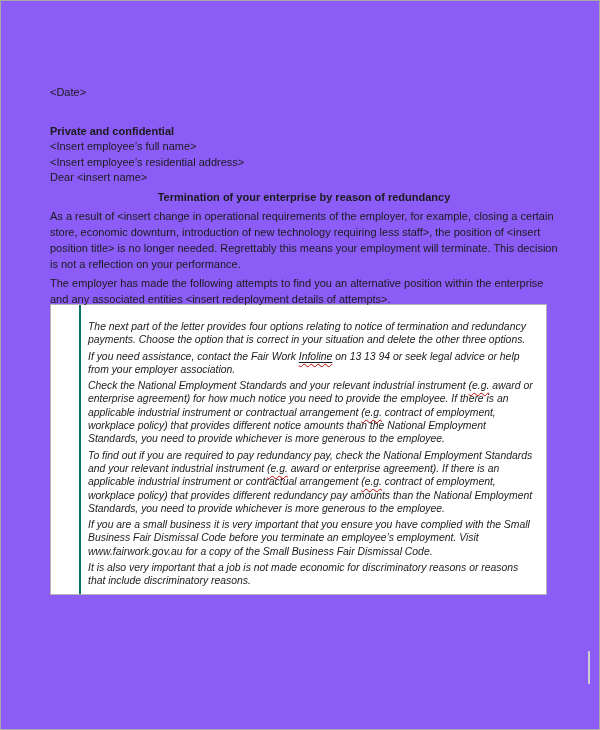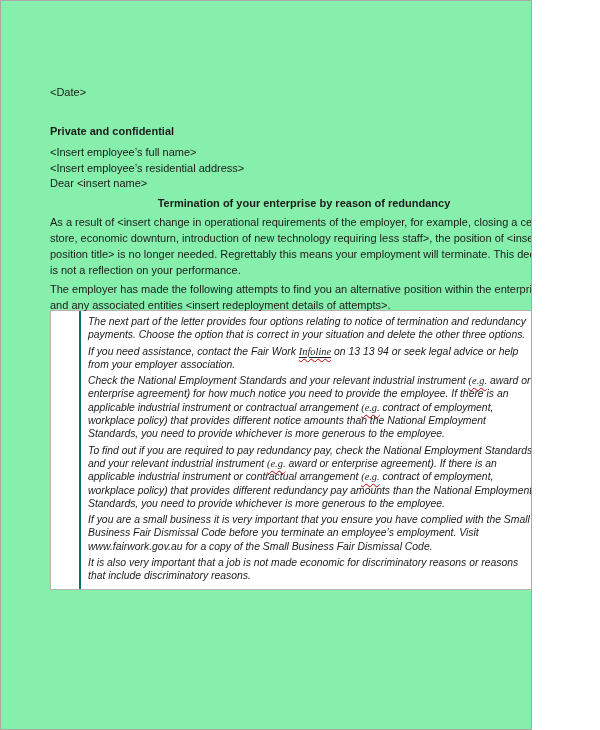--- a/index.html
+++ b/index.html
@@ -3,33 +3,33 @@
 <meta charset="utf-8">
 <style>
   html, body { margin: 0; padding: 0; }
   body {
     width: 600px; height: 730px;
     background: #ffffff;
     font-family: "Liberation Sans", "DejaVu Sans", sans-serif;
   }
   .page {
     position: absolute; left: 0; top: 0;
-    width: 532px; height: 730px;
+    width: 600px; height: 730px;
     box-sizing: border-box;
-    background: #86efac;
+    background: #8b5cf6;
     border: 1px solid #a8a8a8;
     overflow: hidden;
     color: #1b1b1b;
   }
   .doc { position: absolute; left: 49px; top: 84px; width: 508px; }
   p { margin: 0; }
   .line { font-size: 11px; line-height: 15px; }
   .date { margin-bottom: 0; }
   .confidential { font-weight: bold; margin-top: 24px; }
-  .recipient { margin-top: 6px; }
+  .recipient { }
   .recipient .line { line-height: 15.5px; }
   .salutation { }
   .subject {
     font-size: 11px; font-weight: bold; text-align: center;
     line-height: 15px; margin-top: 5px;
   }
   .body-para { font-size: 11px; line-height: 16px; margin-top: 3px; }
   .body-para.first { margin-top: 11px; }
   .notice-box {
     margin-top: -3px;
@@ -40,35 +40,34 @@
     align-items: stretch;
     background: #ffffff;
   }
   .notice-gutter { width: 28px; flex: 0 0 28px; }
   .notice-accent { width: 2px; flex: 0 0 2px; background: #0b7369; }
   .notice-content { flex: 1 1 auto; padding: 4px 9px 6px 7px; }
   .notice-para {
     font-size: 10.4px; font-style: italic;
     line-height: 13.3px; margin-top: 3px; color: #1b1b1b;
   }
-  .notice-para.first { margin-top: 0; }
+  .notice-para.first { margin-top: 11px; }
   .underline {
     text-decoration-line: underline;
     text-decoration-style: solid;
     text-decoration-color: #1b1b1b;
     text-decoration-thickness: 1px;
     text-underline-offset: 1.5px;
   }
   .misspell {
     text-decoration-line: underline;
     text-decoration-style: wavy;
     text-decoration-color: #c40000;
     text-decoration-thickness: 1px;
     text-underline-offset: 2.5px;
-    font-family: Liberation Serif, serif;
   }
   .scroll-thumb {
     position: absolute; left: 587px; top: 650px;
     width: 2px; height: 33px;
     background: #cdcdcd;
   }
 </style>
 </head>
 <body>
 

